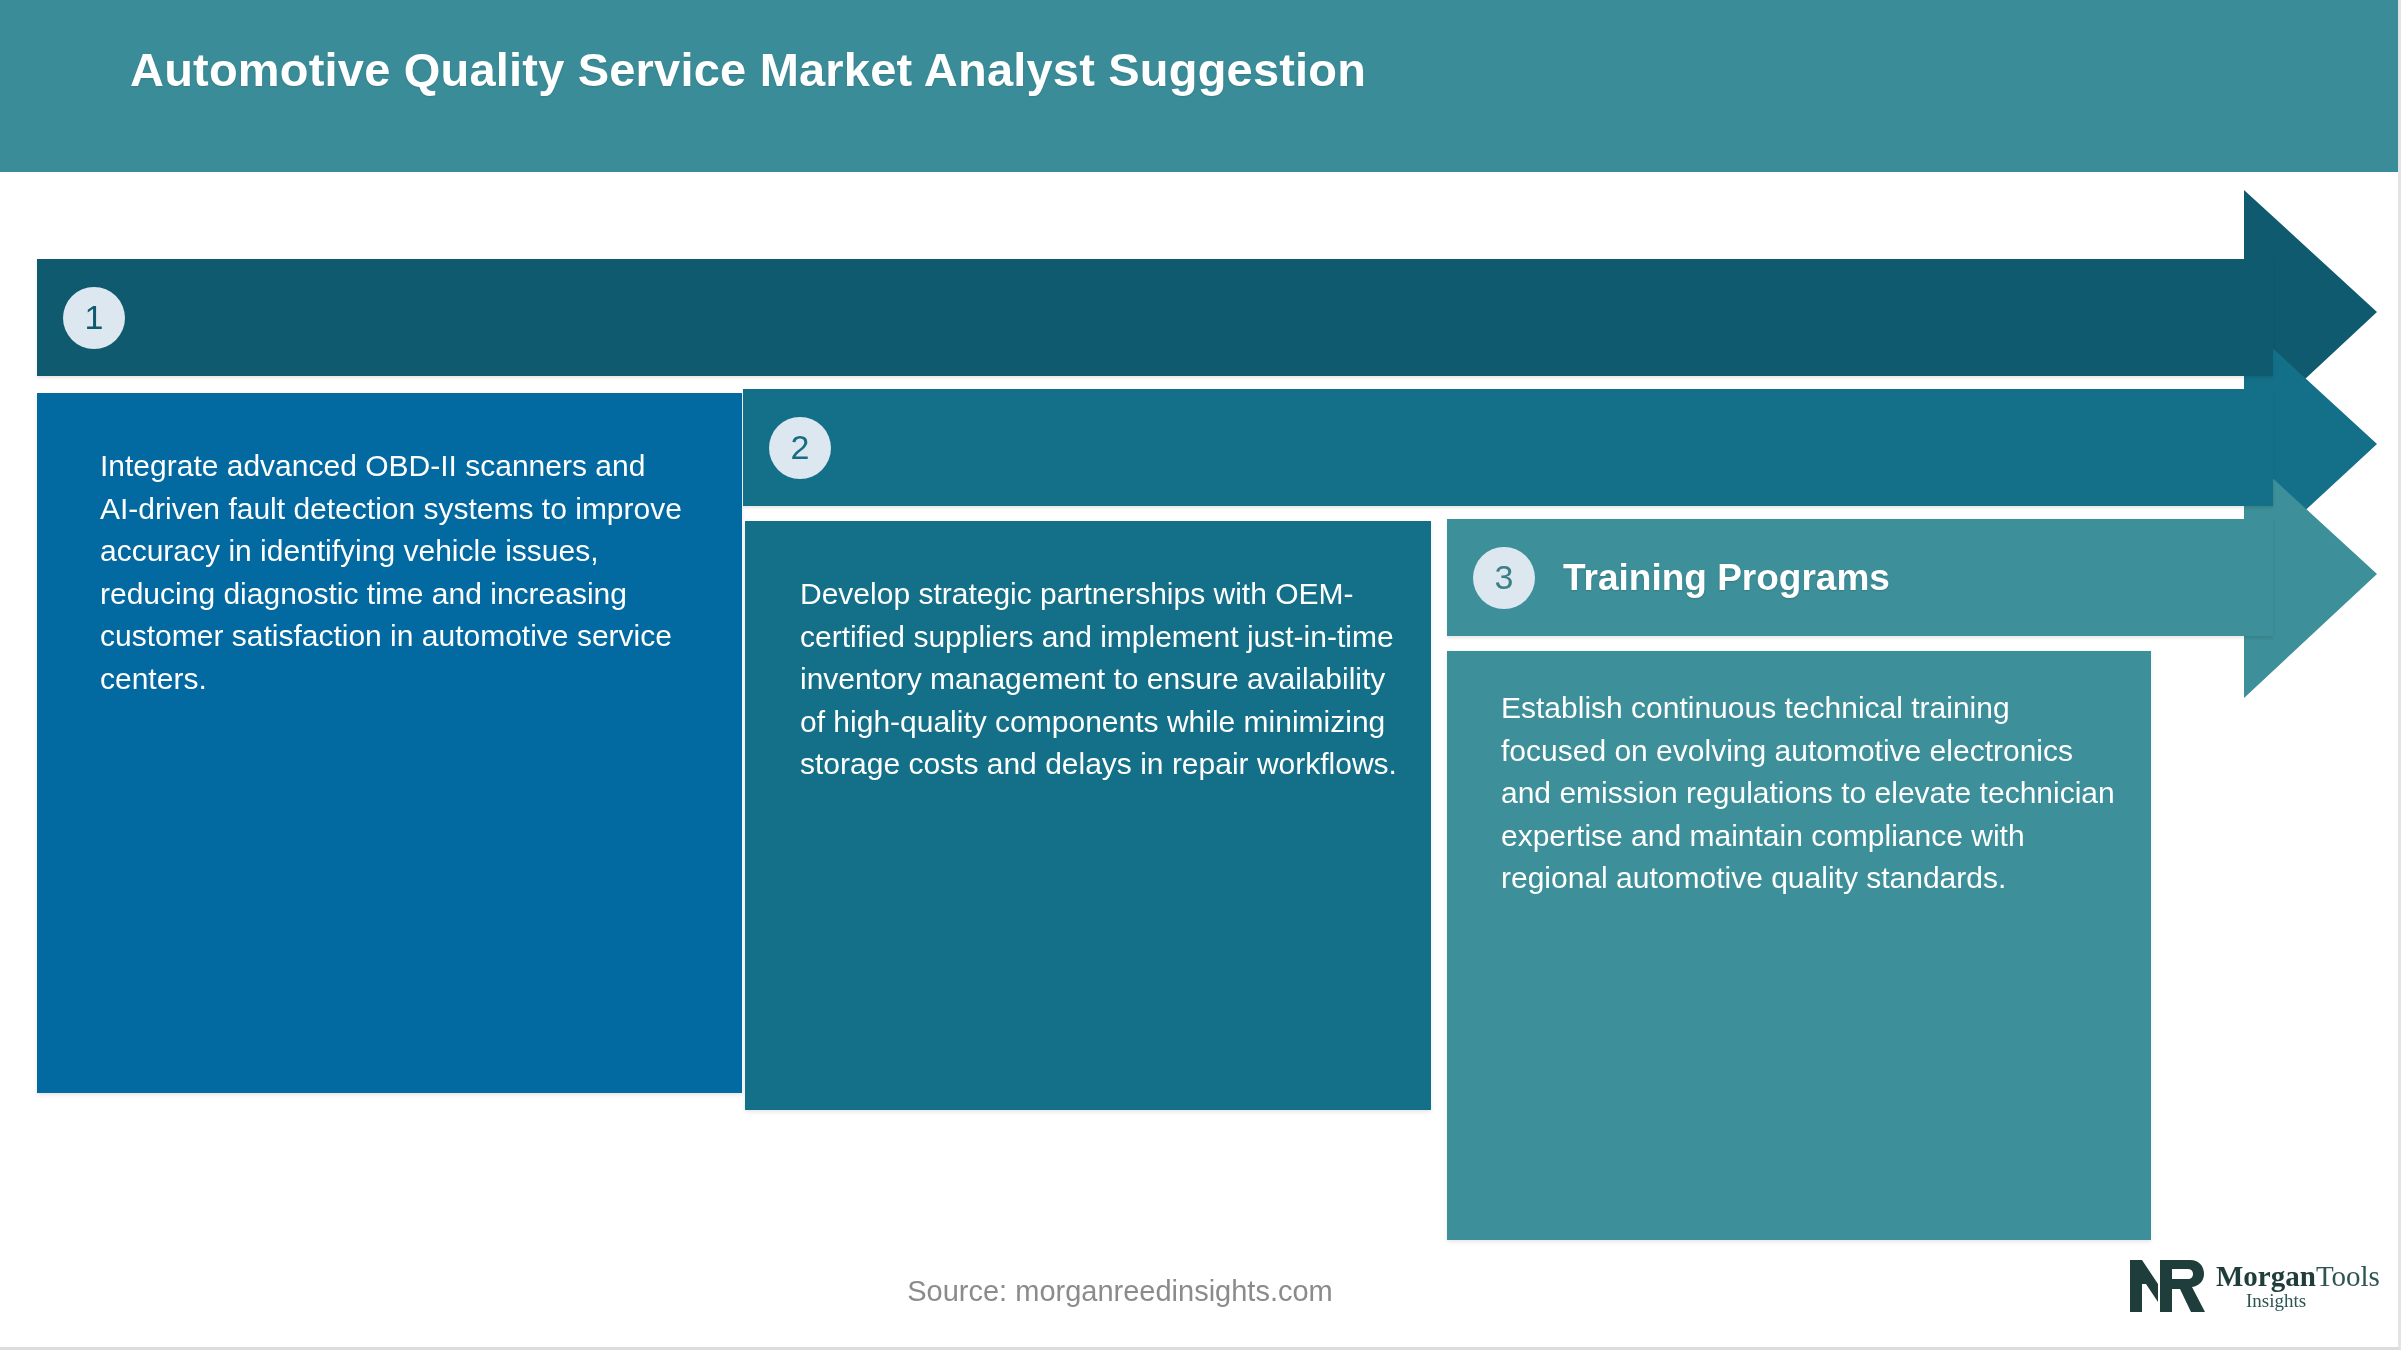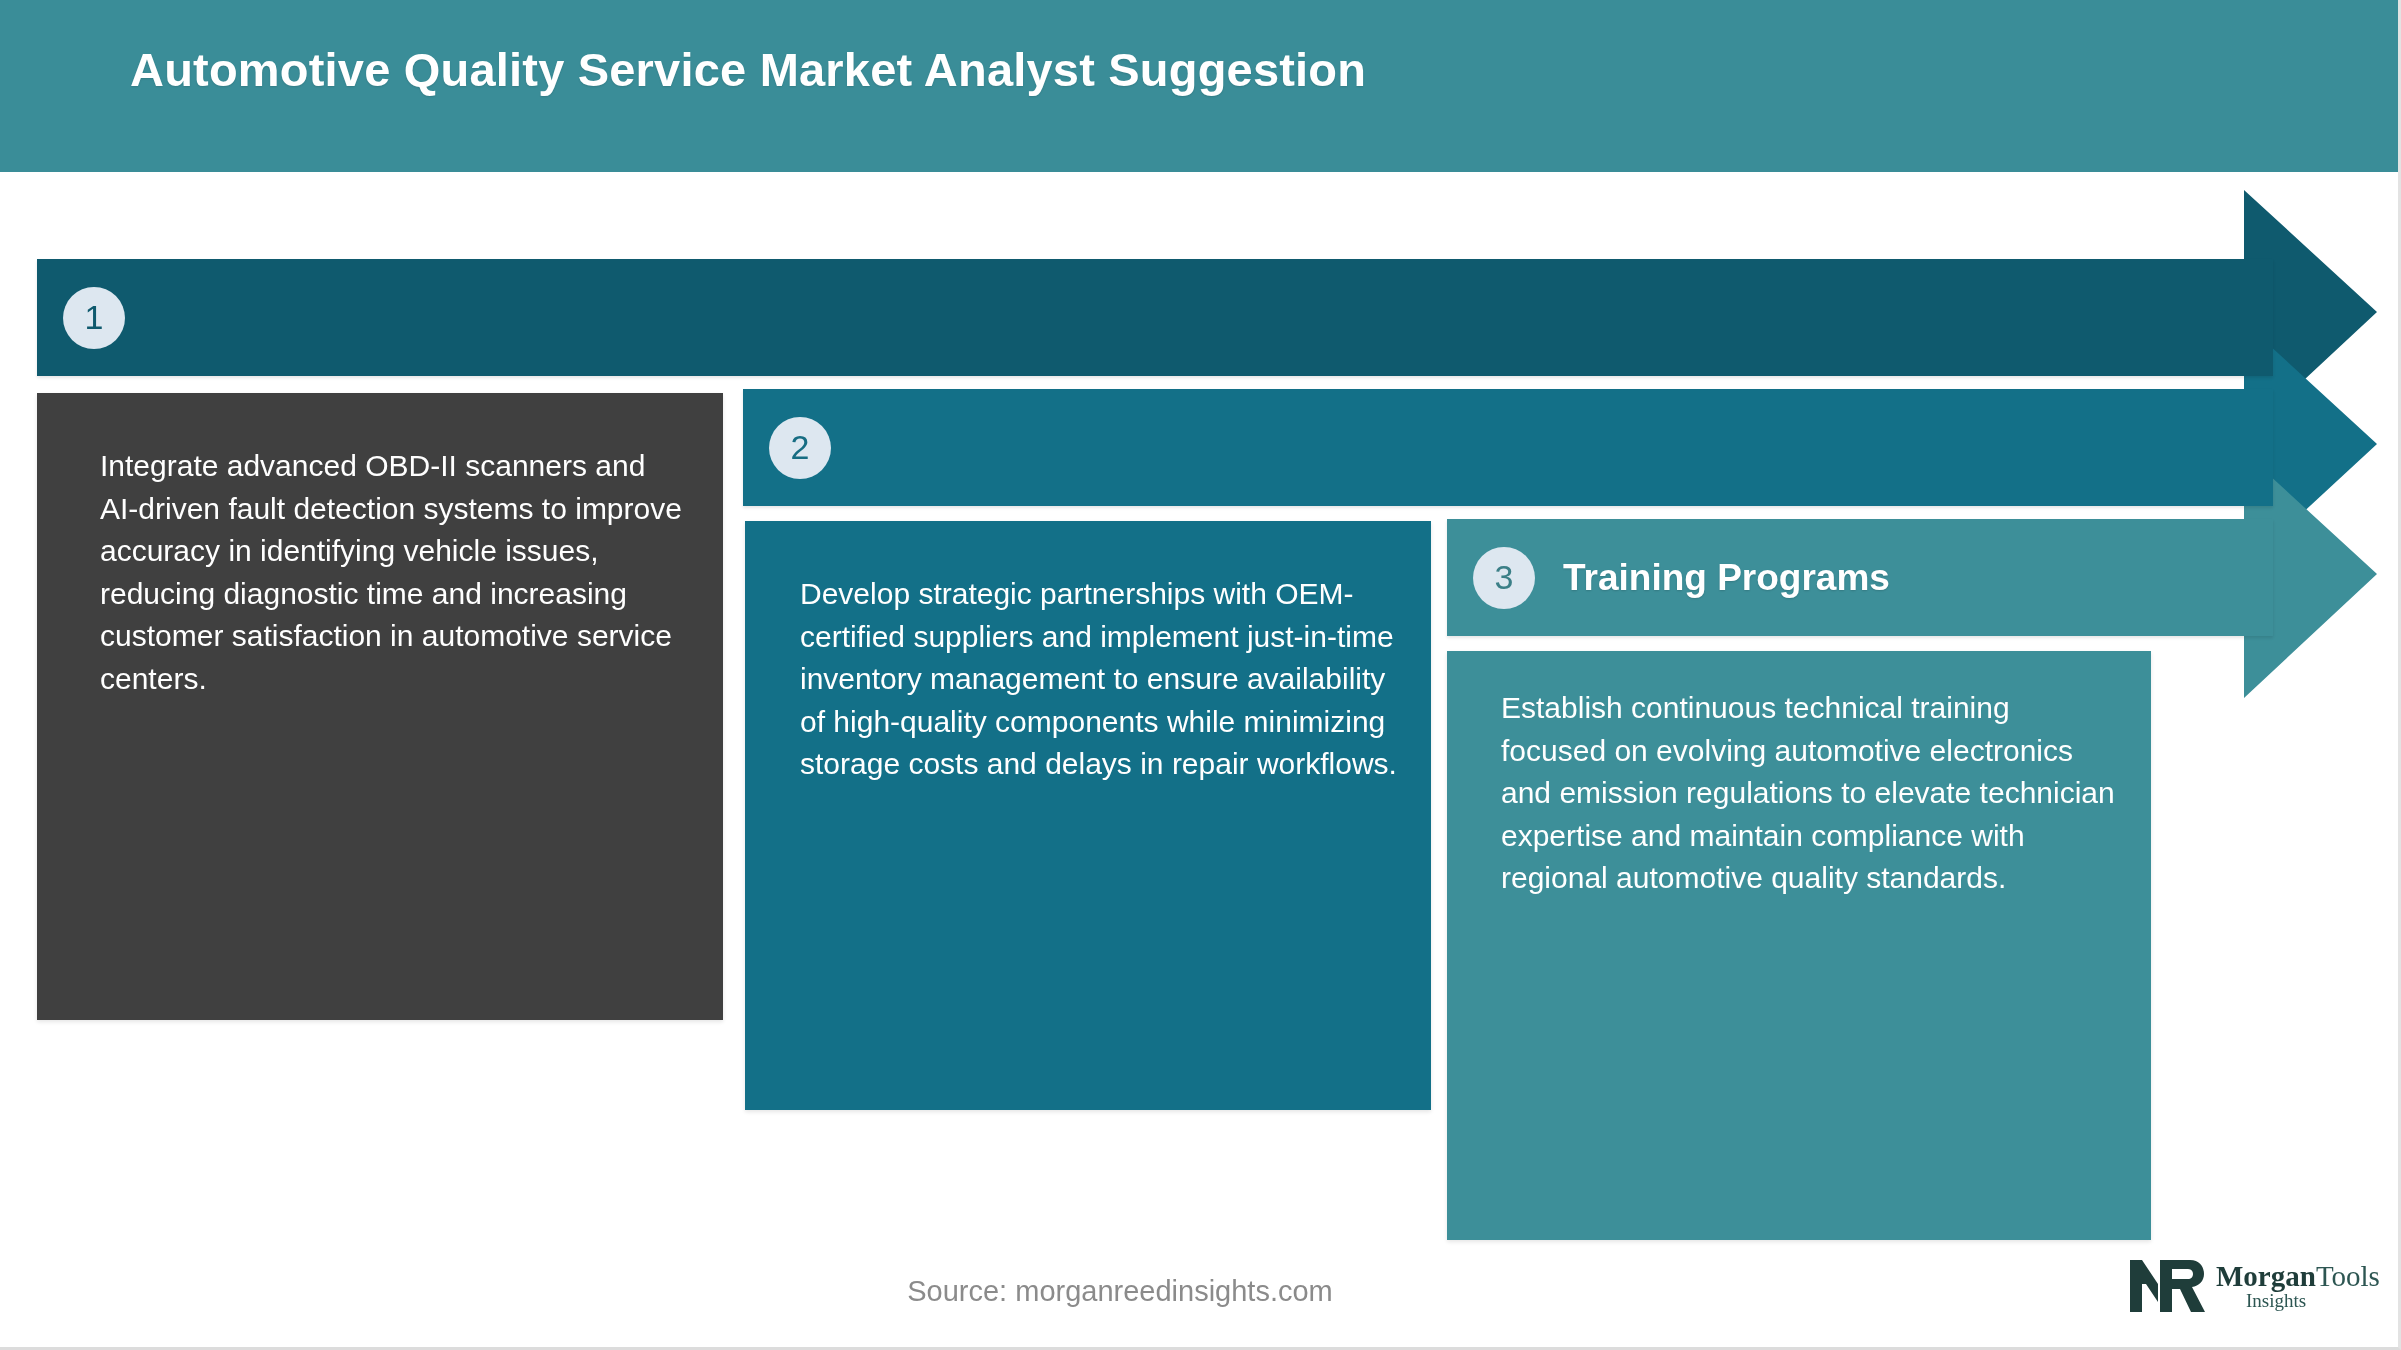--- a/index.html
+++ b/index.html
@@ -92,22 +92,23 @@
 
   
   #banner-1 {
     left: 37px; top: 259px; width: 2210px; height: 117px;
     background: #0f5a6e;
     padding-left: 26px;
     gap: 28px;
   }
   #banner-1 .badge { color: #0f5a6e; }
   #card-1 {
-    left: 37px; top: 393px; width: 686px; height: 627px;
-    background: #404040;
+    left: 37px; top: 393px; width: 686px; height: 700px;
+    background: #0369a1;
+    padding-left: 19px;
   }
   #card-1 .card-text {
     position: absolute;
     left: 63px; top: 52px; width: 590px;
   }
 
   
   #banner-2 {
     left: 743px; top: 389px; width: 1504px; height: 117px;
     background: #137088;

